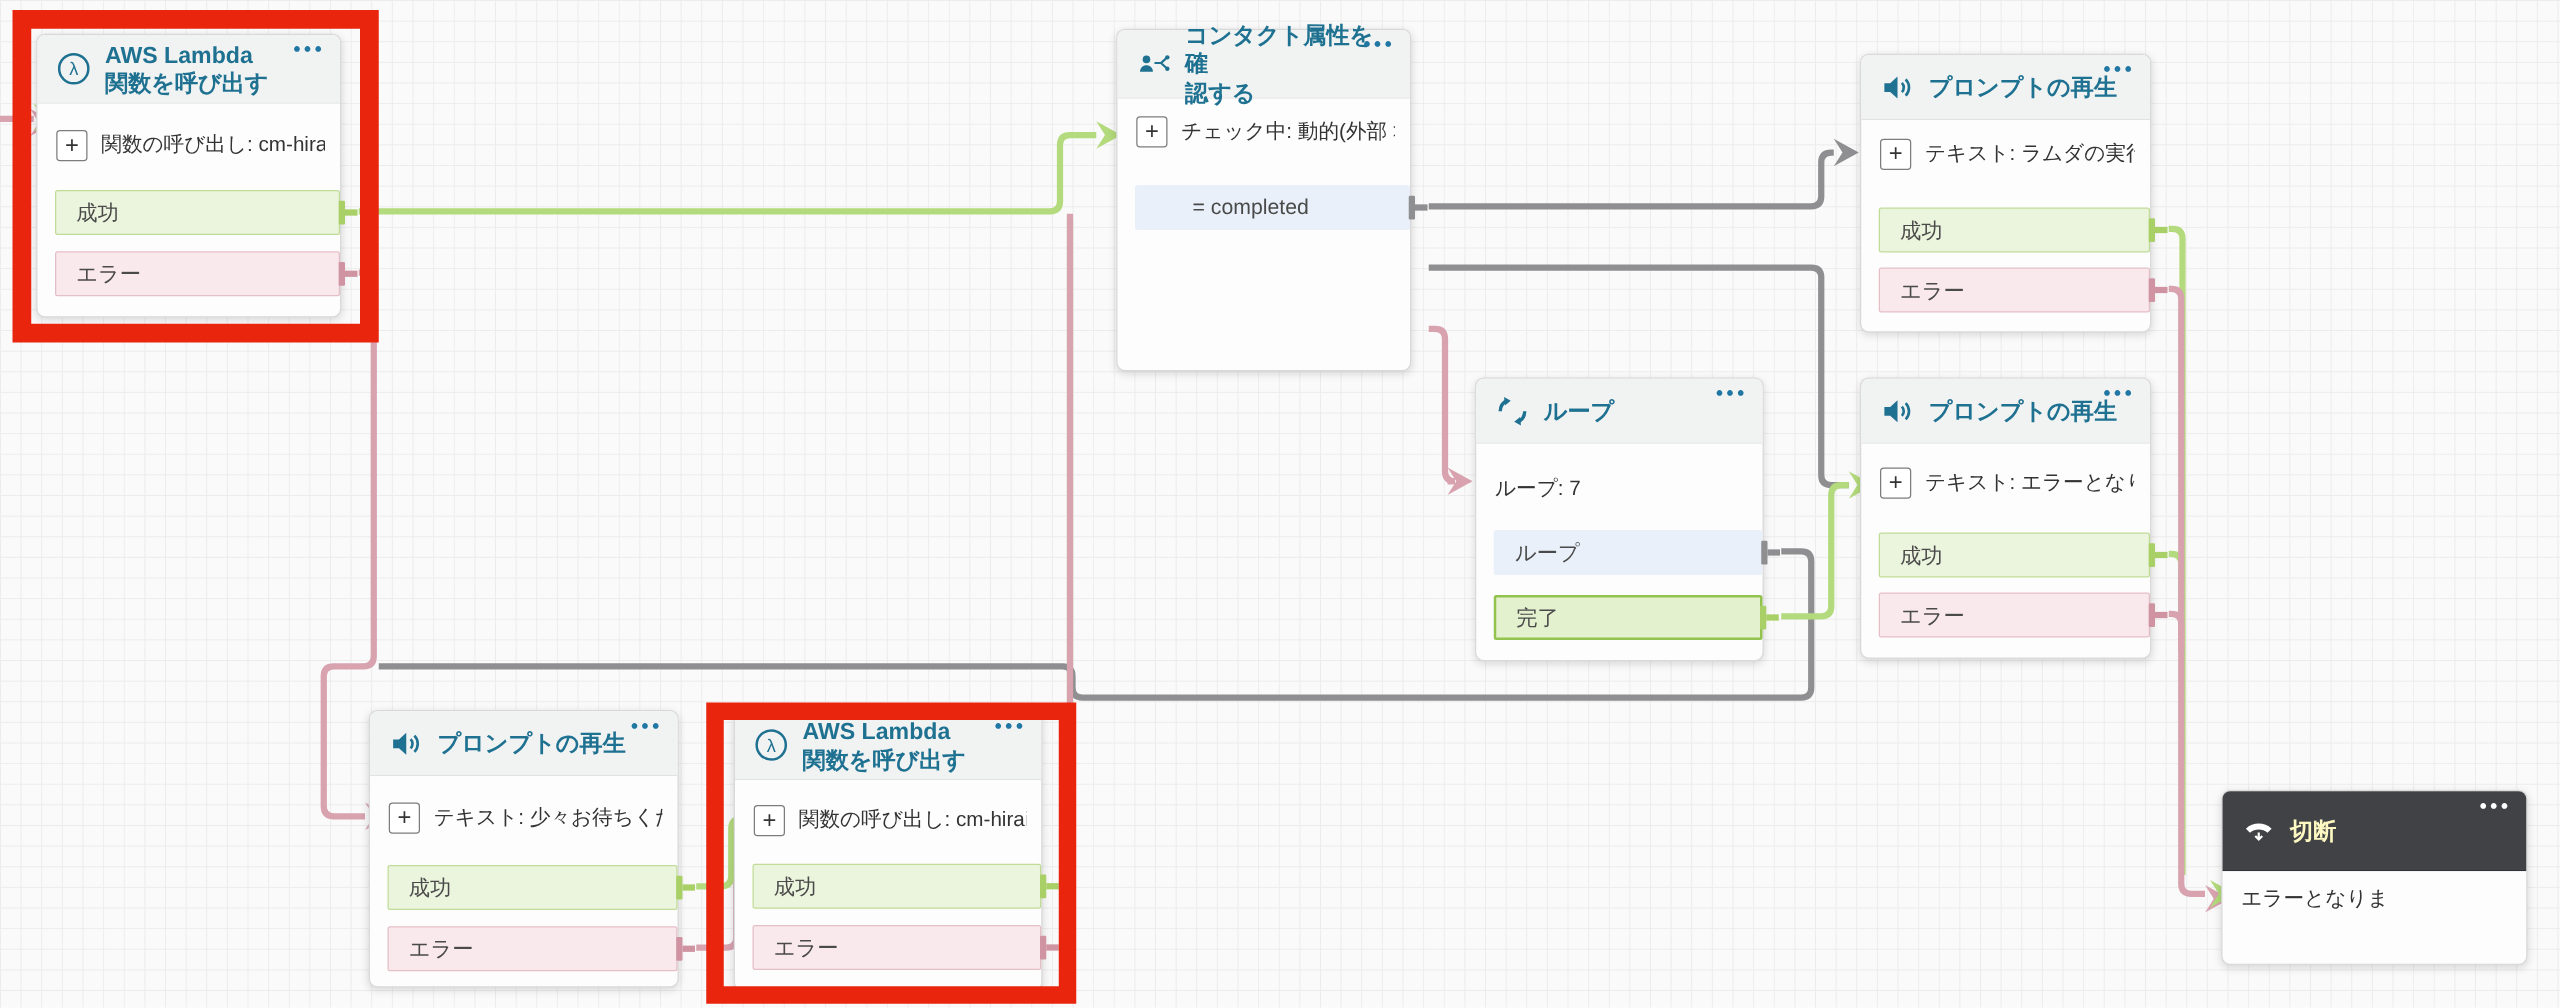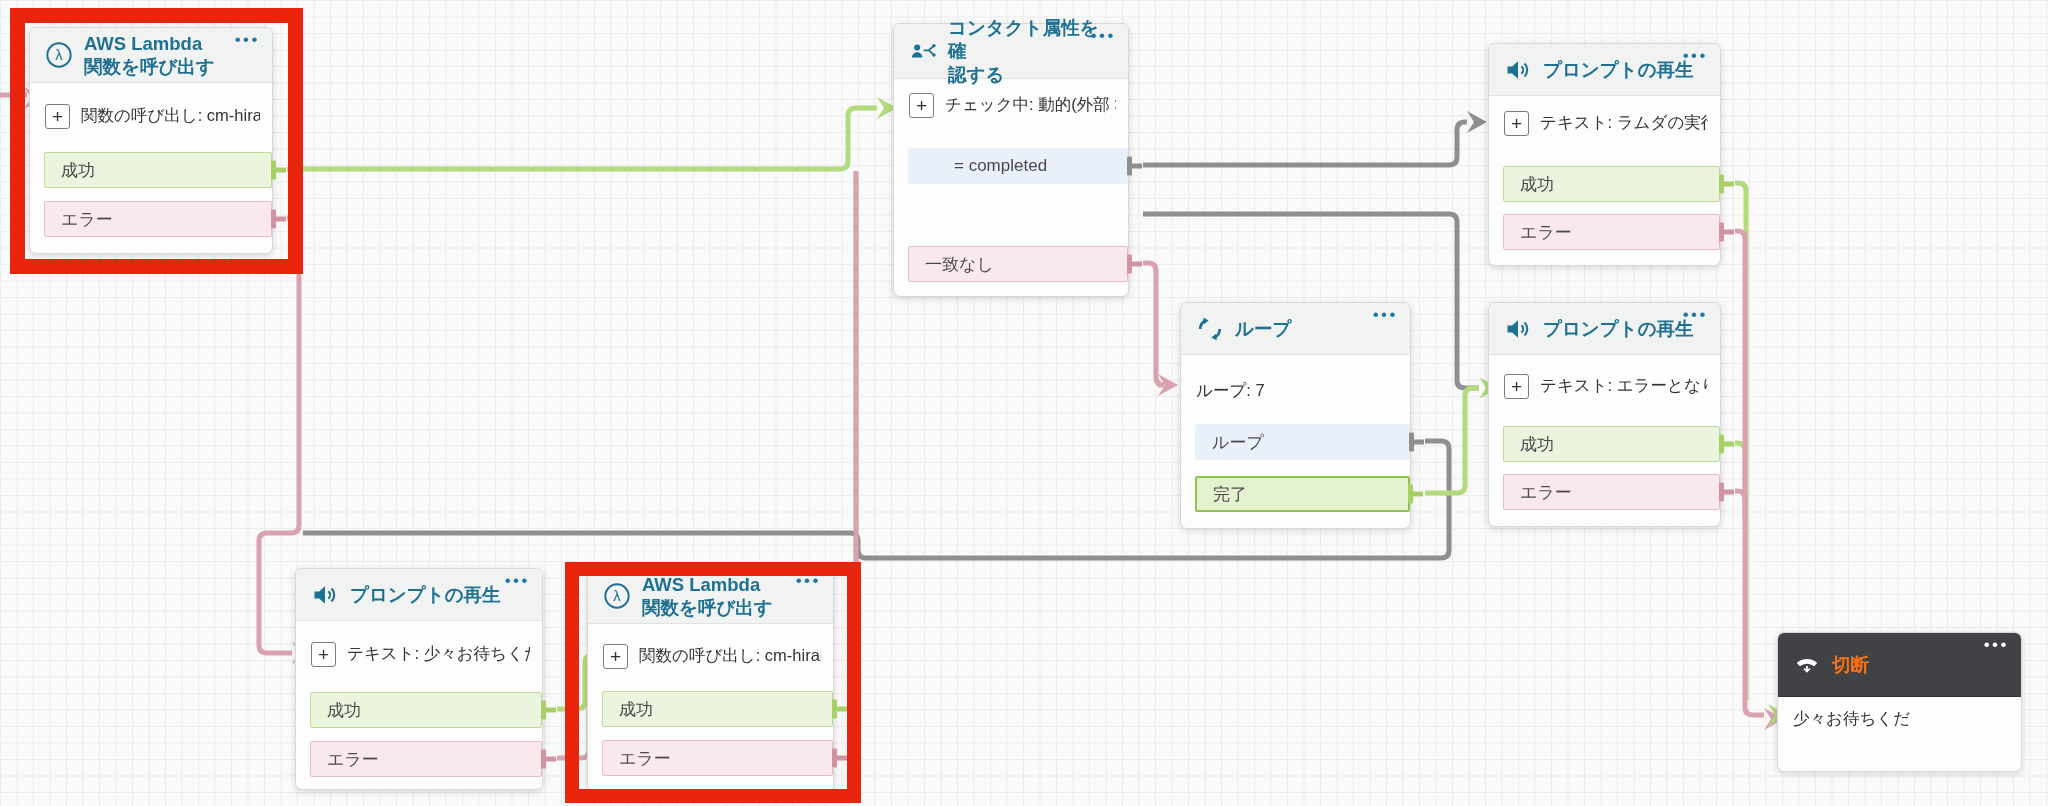--- a/index.html
+++ b/index.html
@@ -10,21 +10,21 @@
                      linear-gradient(90deg,#ececec 1px,transparent 1px);
     background-size:16.5px 16.5px;}
   svg.wires{position:absolute;left:0;top:0;z-index:1;pointer-events:none;}
   .node{position:absolute;z-index:2;background:#fdfdfd;border:1px solid #d9d9d9;
     border-radius:7px;box-shadow:0 2px 7px rgba(0,0,0,.14);box-sizing:border-box;}
   .node-header{position:relative;background:#f1f2f2;border-bottom:1px solid #e2e2e2;
     border-radius:6px 6px 0 0;display:flex;align-items:center;gap:10px;
     padding:0 14px;box-sizing:border-box;}
   .node-header.dark{background:#404245;border-bottom:1px solid #303235;}
   .node-title{color:#1e7191;font-weight:bold;font-size:18.5px;line-height:1.25;white-space:pre-line;}
-  .node-header.dark .node-title{color:#f97316;}
+  .node-header.dark .node-title{color:#fef9c3;}
   .menu-dots{position:absolute;top:2px;right:12px;color:#2077a3;font-size:17px;
     letter-spacing:2.5px;cursor:pointer;user-select:none;}
   .node-header.dark .menu-dots{color:#ffffff;}
   .nicon{width:30px;height:30px;flex:0 0 30px;display:flex;align-items:center;justify-content:center;}
   .nicon svg{width:28px;height:28px;}
   .param-row{position:absolute;left:15px;right:12px;display:flex;align-items:center;gap:11px;
     height:30px;transform:translateY(-50%);}
   .plus-box{width:25px;height:25px;border:1.5px solid #7c7c7c;border-radius:3px;background:#fff;
     color:#333;font-size:19px;line-height:23px;text-align:center;flex:0 0 25px;cursor:pointer;box-sizing:border-box;}
   .param-label{font-size:16.5px;color:#333;white-space:nowrap;overflow:hidden;}
@@ -118,24 +118,20 @@
         <span class="menu-dots">•••</span>
       </div>
       <div class="param-row" style="top: 81px;">
         <span class="plus-box">+</span>
         <span class="param-label">チェック中: 動的(外部 &gt; st...</span>
       </div>
       <div class="out-row blue" style="top: 124px; padding-left: 45px;">
         <span>= completed</span>
         <span class="port gray"></span>
       </div>
-      <div class="out-row pink" style="top: 222px;">
-        <span>一致なし</span>
-        <span class="port pink"></span>
-      </div>
     </div>
     <div class="node" style="left: 1488px; top: 43px; width: 233px; height: 223px;">
       <div class="node-header" style="height: 52px;">
         <span class="nicon">
           <svg viewBox="0 0 24 24">
             <path d="M3 9v6h4l5 4.5v-15L7 9H3z" fill="#1e7191"></path>
             <path d="M15 8.8a4.6 4.6 0 010 6.4" stroke="#1e7191" stroke-width="1.8" fill="none"></path>
             <path d="M17.6 6.4a8 8 0 010 11.2" stroke="#1e7191" stroke-width="1.8" fill="none"></path>
           </svg>
         </span>
@@ -260,18 +256,18 @@
         <span class="nicon">
           <svg viewBox="0 0 24 24">
             <path d="M3.2 10.2c4.8-4.6 12.8-4.6 17.6 0l-2.8 2.9c-3.3-3-8.7-3-12 0z" fill="#ffffff"></path>
             <path d="M12 12.8v4.4m-2.4-2l2.4 2.4 2.4-2.4" stroke="#ffffff" stroke-width="1.5" fill="none"></path>
           </svg>
         </span>
         <span class="node-title">切断</span>
         <span class="menu-dots">•••</span>
       </div>
       <div class="param-row" style="top: 86px;">
-        <span class="param-label">少々お待ちくだ</span>
+        <span class="param-label">エラーとなりま</span>
       </div>
     </div>
     <div class="annotation" style="left: 10px; top: 8px; width: 293px; height: 266px; border: 15px solid rgb(233, 37, 14);"></div>
     <div class="annotation" style="left: 565px; top: 562px; width: 296px; height: 241px; border: 14px solid rgb(233, 37, 14);"></div>
   </div>
 
 </body></html>

